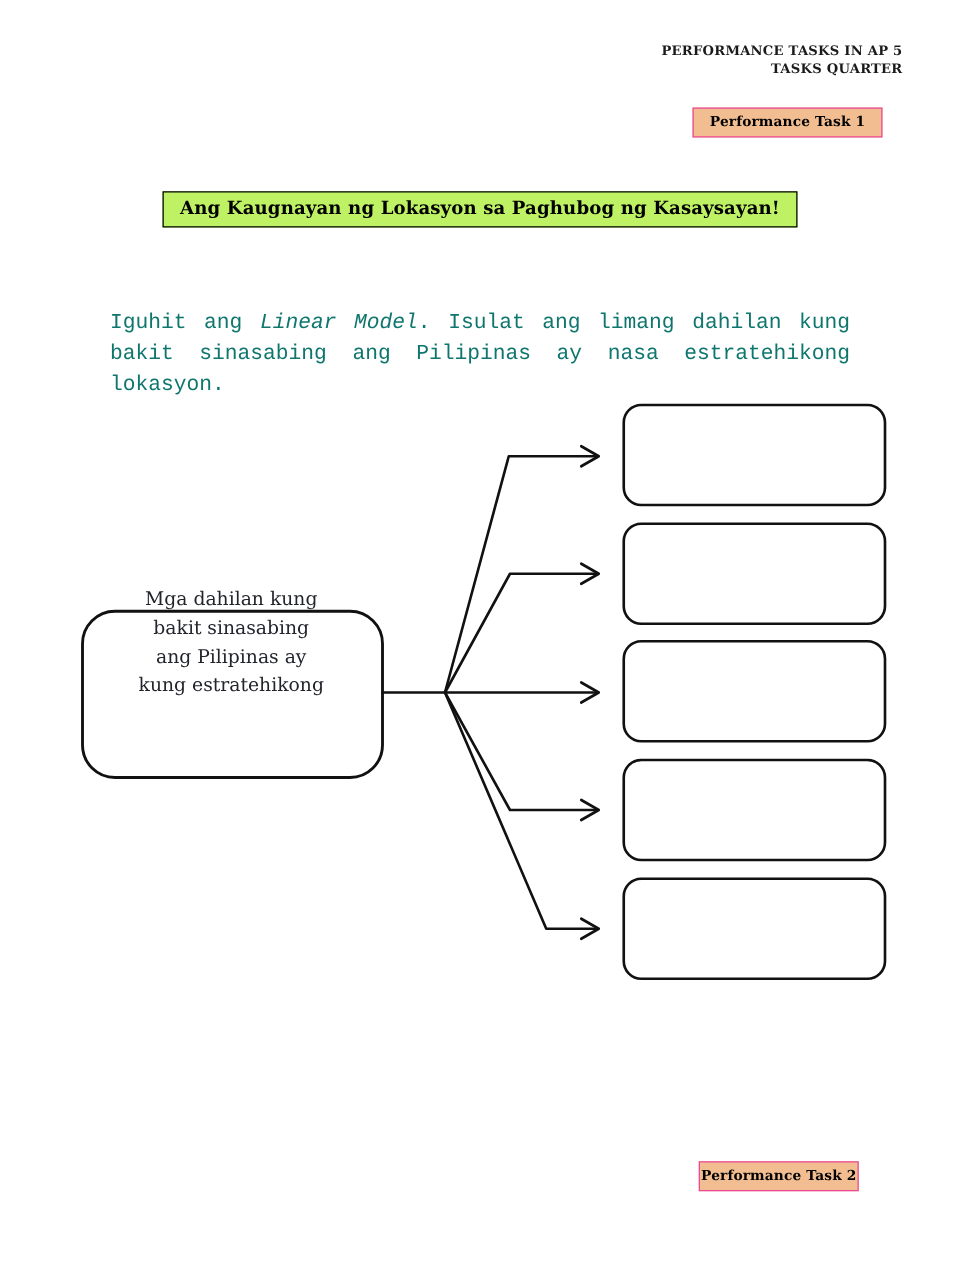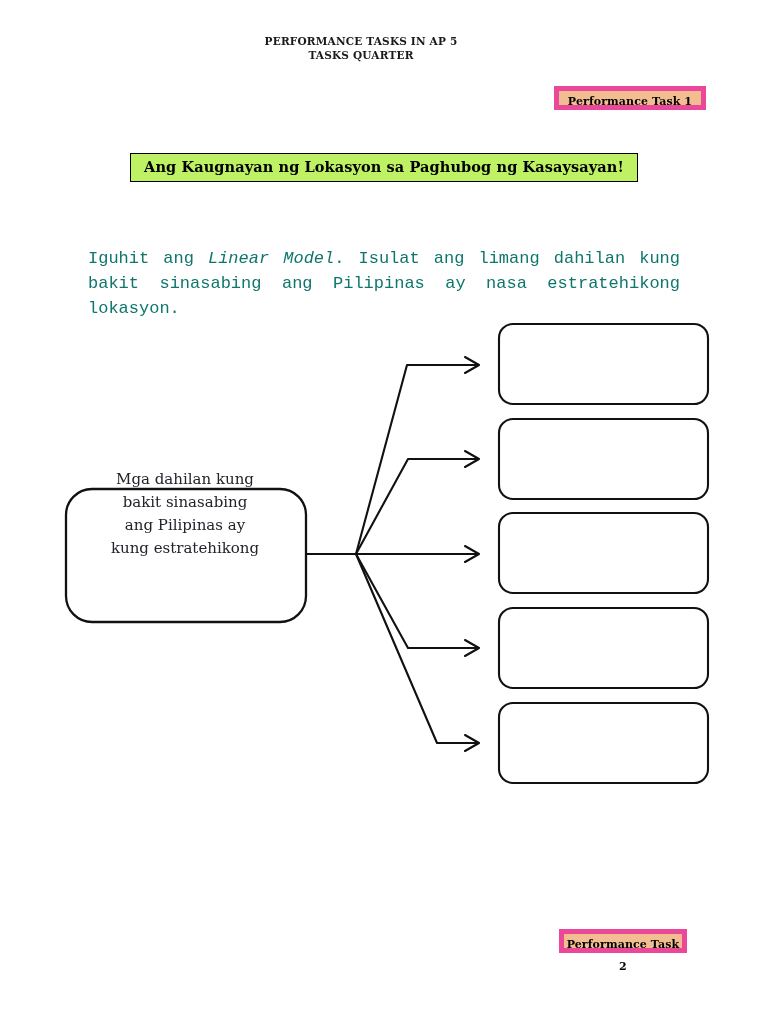--- a/index.html
+++ b/index.html
@@ -18,35 +18,35 @@
     background: #ffffff;
     overflow: hidden;
   }
 
   
   .doc-header {
     position: absolute;
     left: 0;
     top: 34px;
     width: 722px;
-    text-align: center;
+    text-align: right;
     font-family: "DejaVu Serif", "Liberation Serif", serif;
     font-weight: bold;
     font-size: 10.5px;
     letter-spacing: 0.2px;
     line-height: 14px;
     color: #1a1a1a;
   }
   .doc-header .line2 { display: block; }
 
   
   .task-badge {
     position: absolute;
     background: #f2be91;
-    border: 5px solid #ec4899;
+    border: 1px solid #ec4899;
     font-family: "DejaVu Serif", "Liberation Serif", serif;
     font-weight: bold;
     font-size: 11px;
     color: #000000;
     text-align: center;
     letter-spacing: 0.1px;
     box-sizing: border-box;
   }
   #badge-top {
     left: 554px;

